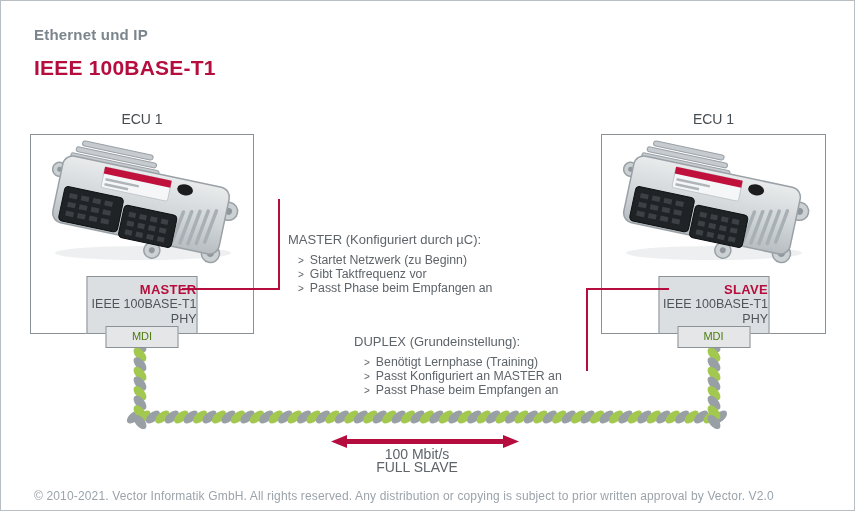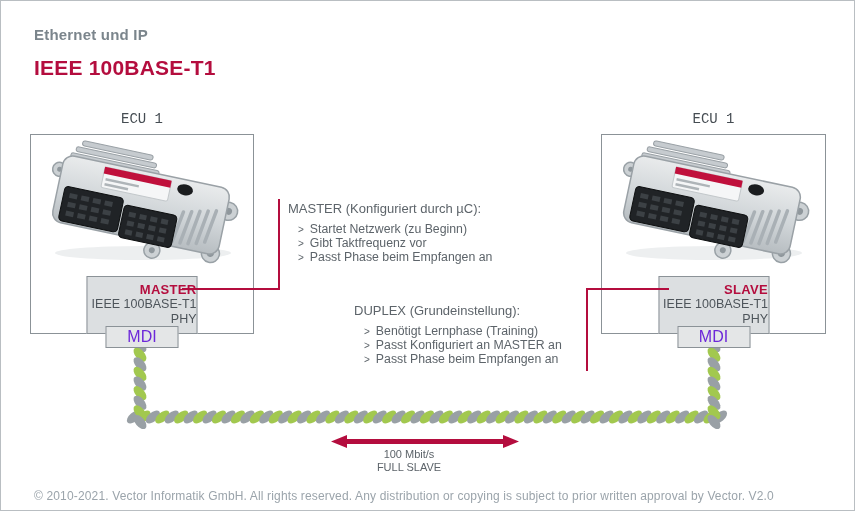--- a/index.html
+++ b/index.html
@@ -6,58 +6,58 @@
   .page{
     position:relative;width:855px;height:511px;background:#fff;
     border:1px solid #b9bec2;border-radius:0;box-sizing:border-box;
     font-family:"Liberation Sans",sans-serif;overflow:hidden;
   }
   .category{position:absolute;left:33px;top:25px;font-size:15px;font-weight:bold;
     color:var(--heading-gray,#7b858c);letter-spacing:.2px;}
   .title{position:absolute;left:33px;top:55px;font-size:21px;font-weight:bold;
     color:var(--accent-red,#b40d3e);letter-spacing:.2px;}
 
-  .ecu-label{position:absolute;top:110px;text-align:center;font-size:14px;color:#454c52;font-family:Liberation Mono, monospace;}
+  .ecu-label{position:absolute;top:110px;text-align:center;font-size:14px;color:#454c52;}
   #ecu1-label{left:29px;width:224px;}
   #ecu2-label{left:600px;width:225px;}
 
   .ecu-box{position:absolute;top:133px;width:224px;height:200px;background:#fff;
     border:1.5px solid #8b9297;box-sizing:border-box;z-index:2;}
   #ecu1-box{left:29px;}
   #ecu2-box{left:600px;width:225px;}
 
   .ecu-img{position:absolute;left:8px;top:10px;width:204px;height:122px;overflow:visible;}
 
   .phy-box{position:absolute;left:50%;transform:translateX(-50%);top:141px;width:111px;height:58px;
     background:#dcdfe1;border:1.5px solid #8b9297;box-sizing:border-box;text-align:right;
     padding-top:5px;z-index:3;}
   .phy-role{font-size:13px;font-weight:bold;color:var(--accent-red,#b40d3e);line-height:15px;letter-spacing:.3px;}
   .phy-line{font-size:12.5px;color:#4d545a;line-height:15px;}
   .mdi-box{position:absolute;left:50%;transform:translateX(-50%);top:191px;width:73px;height:22px;
     background:#e4e6e7;border:1.5px solid #8b9297;box-sizing:border-box;text-align:center;
-    font-size:16px;color:#6d28d9;line-height:19px;z-index:4;}
+    font-size:11px;color:#4d7c0f;line-height:19px;z-index:4;}
 
   .redline{position:absolute;background:var(--accent-red,#b40d3e);z-index:2;}
   #red-left-h{left:181px;top:287px;width:97px;height:2.4px;}
   #red-left-v{left:276.6px;top:198px;width:2.4px;height:91px;}
   #red-right-h{left:585px;top:287px;width:83px;height:2.4px;}
   #red-right-v{left:585px;top:287px;width:2.4px;height:83px;}
 
-  .annotation{position:absolute;color:var(--text-gray,#5d646a);z-index:2;}
+  .annotation{position:absolute;color:var(--text-gray,#5d646a);z-index:2;margin-top:31px;}
   #master-annotation{left:287px;top:200px;}
   #slave-annotation{left:353px;top:302px;}
   .ann-title{font-size:13px;line-height:16px;margin-bottom:6px;}
   .ann-item{font-size:12.3px;line-height:12.9px;padding-left:10px;display:flex;gap:6px;align-items:baseline;}
   .bullet{font-size:10px;color:var(--text-gray,#5d646a);}
 
   #cable-layer{position:absolute;left:0;top:0;width:855px;height:511px;z-index:1;pointer-events:none;}
 
   #speed-arrow{position:absolute;left:330px;top:434px;z-index:2;}
-  .link-label{position:absolute;left:328px;top:447px;width:160px;text-align:center;
-    font-size:11px;line-height:13px;color:var(--text-gray,#5d646a);z-index:2;}
+  .link-label{position:absolute;left:336px;top:447px;width:160px;text-align:center;
+    font-size:14px;line-height:13px;color:var(--text-gray,#5d646a);z-index:2;}
 
   .footer{position:absolute;left:33px;top:488px;font-size:12px;color:#9ba4ab;letter-spacing:.15px;}
   .defs-holder{position:absolute;width:0;height:0;overflow:hidden;}
 </style>
 </head>
 <body>
 
 <svg class="defs-holder" aria-hidden="true">
   <defs>
     <linearGradient id="bodyGrad" x1="0" y1="0" x2="0" y2="1">

